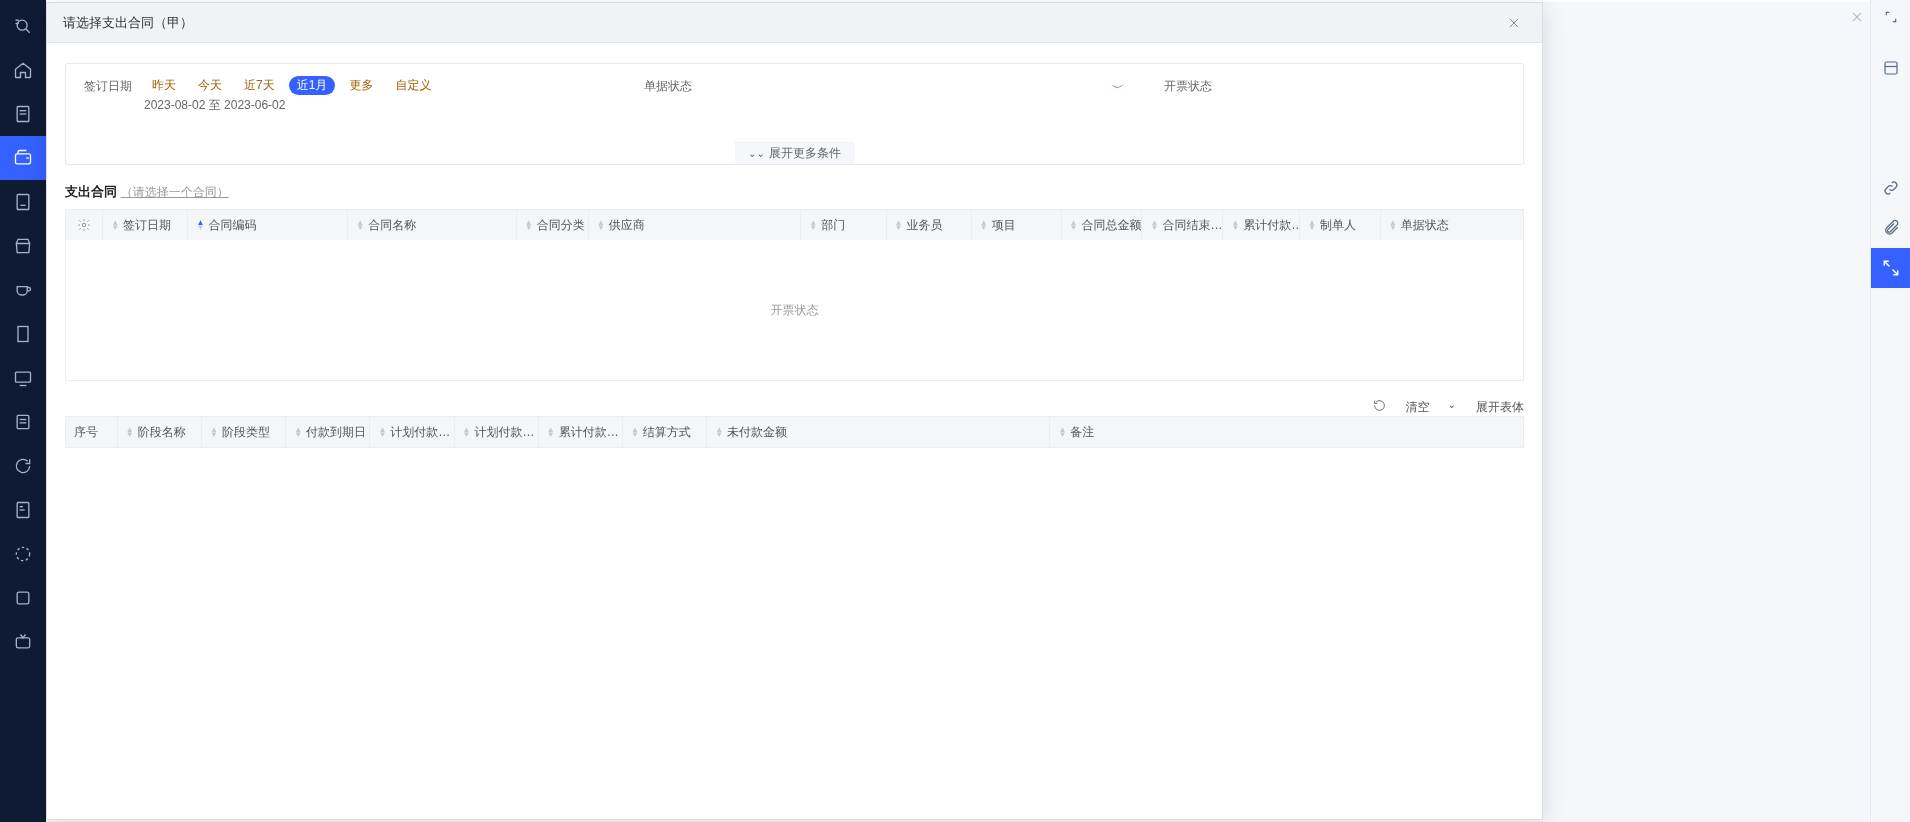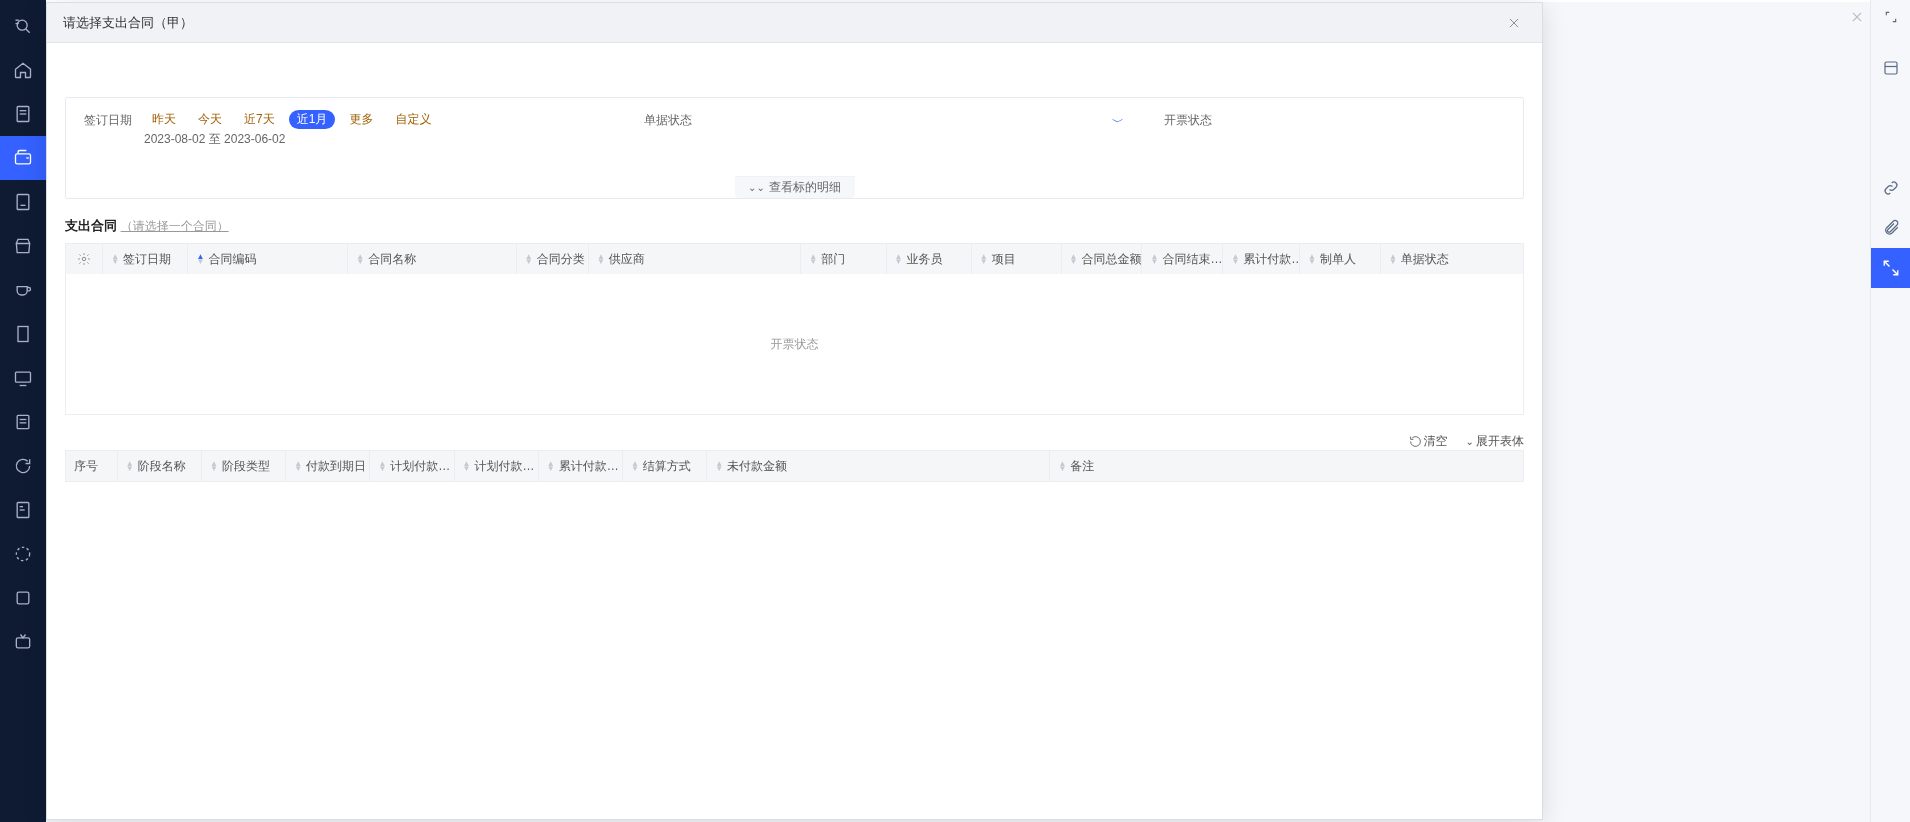--- a/index.html
+++ b/index.html
@@ -19,21 +19,21 @@
 
 
 .topright { position:absolute; right:6px; top:4px; display:flex; gap:8px; color:#5a6a85; }
 .topright .ico { width:26px; height:26px; display:flex; align-items:center; justify-content:center; border-radius:4px; cursor:pointer; }
 
 
 .modal-mask { position:absolute; left:46px; top:2px; right:40px; bottom:0; background:rgba(240,242,246,0.6); }
 .modal { position:absolute; left:46px; top:2px; width:1497px; height:818px; background:#fff; border:1px solid #d9dde4; box-shadow:0 4px 24px rgba(0,0,0,0.12); display:flex; flex-direction:column; }
 .modal-header { height:40px; background:#f0f2f6; border-bottom:1px solid #e2e6ec; display:flex; align-items:center; padding:0 16px; font-size:13px; color:#333; }
 .modal-header .close { margin-left:auto; width:24px; height:24px; display:flex; align-items:center; justify-content:center; color:#888; cursor:pointer; font-size:18px; }
-.modal-body { flex:1; padding:12px 18px 12px; overflow:auto;margin-top:42px; }
+.modal-body { flex:1; padding:20px 18px 12px; overflow:auto; }
 
 
 .filter-card { border:1px solid #e6e9ef; border-radius:2px; position:relative; }
 .filter-row { display:flex; align-items:flex-start; padding:12px 18px 6px; gap:40px; }
 .filter-group { display:flex; align-items:flex-start; gap:12px; }
 .filter-group .lbl { color:#666; padding-top:2px; white-space:nowrap; }
 .date-tags { display:flex; gap:6px; flex-wrap:wrap; align-items:center; }
 .date-tag { padding:1px 8px; border-radius:10px; color:#a16207; cursor:pointer; font-size:12px; }
 .date-tag.active { background:#3461ff; color:#fff; }
 .date-range { color:#666; font-size:12px; margin-top:2px; }
@@ -58,21 +58,21 @@
 .sort { display:inline-flex; flex-direction:column; line-height:5px; color:#c5c9d1; }
 .sort.asc .up { color:#3461ff; }
 .sort .up, .sort .down { font-size:8px; }
 .tbody-empty { height:140px; display:flex; align-items:center; justify-content:center; color:#999; font-size:12px; }
 
 
 .tabs-row { display:flex; align-items:center; margin-top:18px; border-bottom:1px solid #ecedf1; }
 .tab { padding:8px 4px; margin-right:26px; font-size:13px; color:#555; cursor:pointer; border-bottom:2px solid transparent; }
 .tab.active { color:#3461ff; border-bottom-color:#3461ff; font-weight:500; }
 .tabs-actions { margin-left:auto; display:flex; gap:18px; color:#555; font-size:12px; align-items:center; }
-.tabs-actions .lnk { display:flex; align-items:center; gap:2px; cursor:pointer; }
+.tabs-actions .lnk { display:flex; align-items:flex-start; gap:20px; cursor:pointer; }
 
 
 .tbody-empty2 { height:280px; display:flex; align-items:center; justify-content:center; color:#999; font-size:12px; }
 
 
 .gear-cell { width:40px; justify-content:center; }
 svg { display:block; }
 </style>
 </head>
 <body>
@@ -263,21 +263,21 @@
             <span class="caret">﹀</span>
           </div>
         </div>
         <div class="actions">
           <button class="btn btn-primary">查询</button>
           <button class="btn btn-ghost">设置</button>
         </div>
       </div>
       <div class="expand-bar">
         <span style="font-size:10px">⌄⌄</span>
-        <span>查看标的明细</span>
+        <span>展开更多条件</span>
       </div>
     </div>
 
     <div class="sec-title">
       <span class="main">支出合同</span>
       <span class="hint">（请选择一个合同）</span>
     </div>
     <div class="tbl">
       <div class="thead" id="thead1">
         <div class="th gear-cell">

